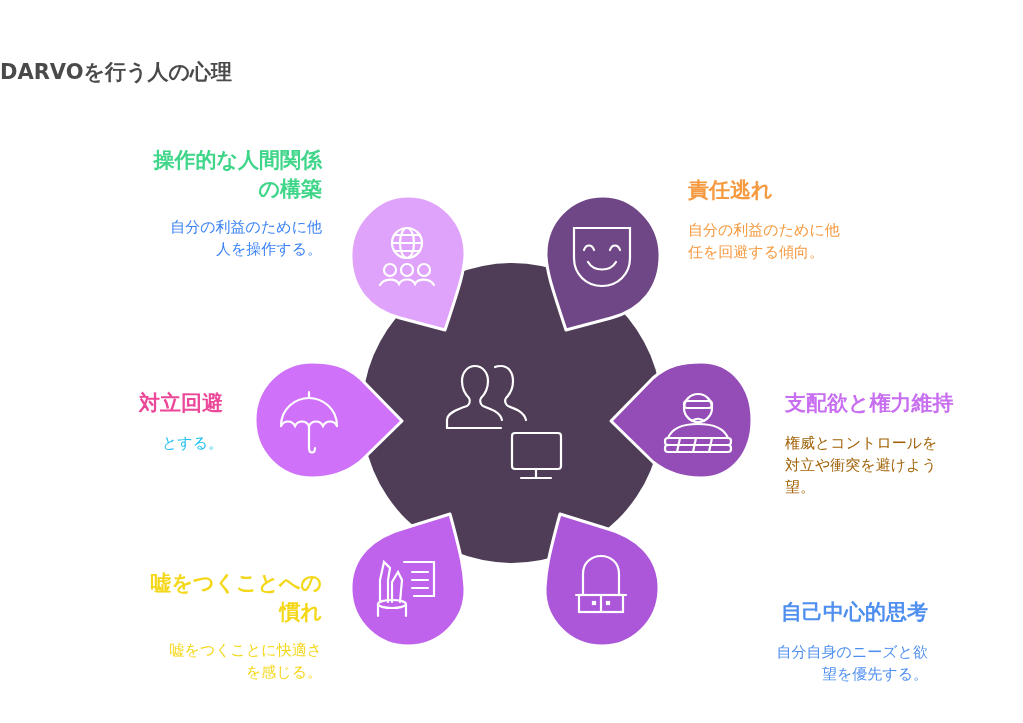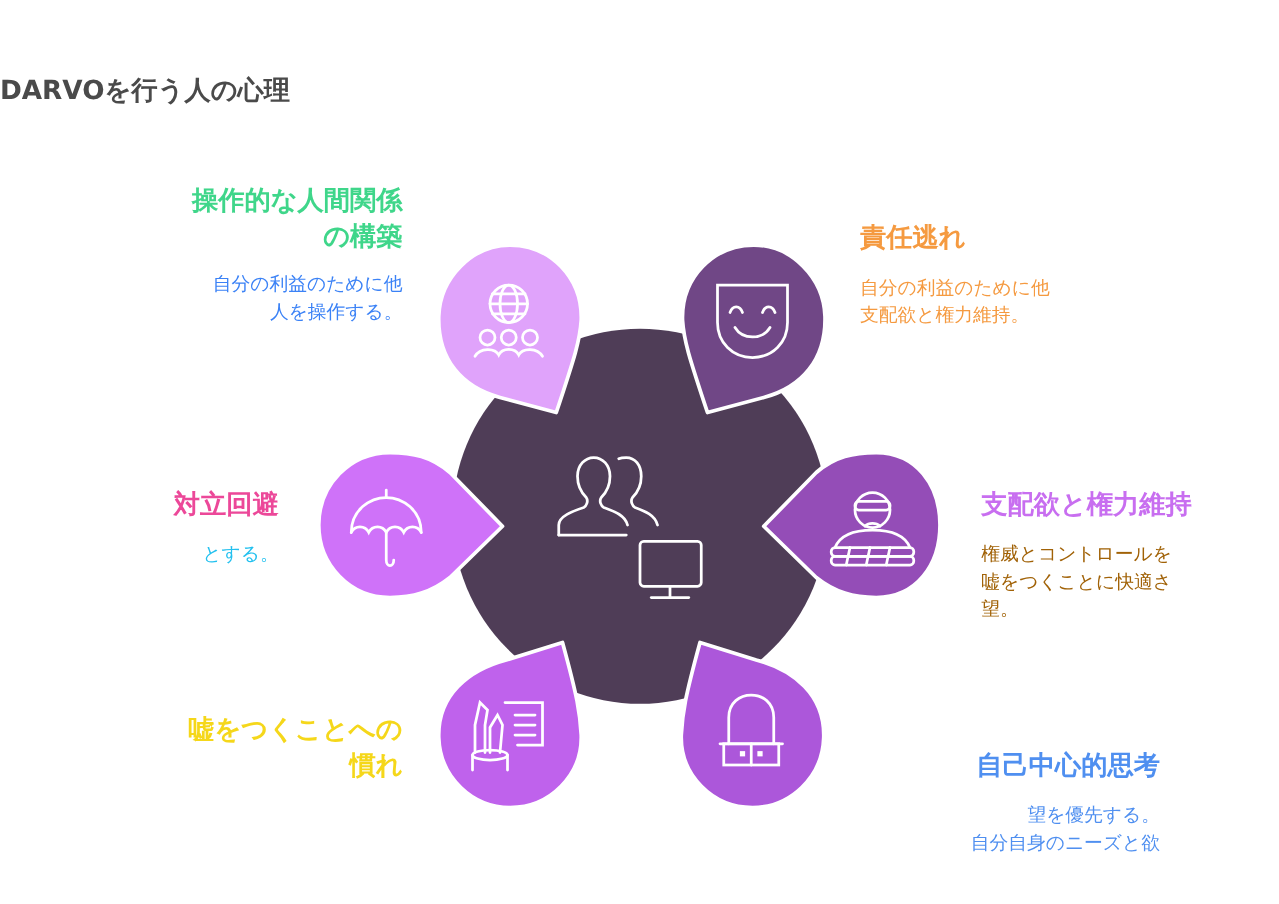--- a/index.html
+++ b/index.html
@@ -116,46 +116,50 @@
   <div class="desc" style="color:#3b82f6; margin-top:12px;">
     <div>自分の利益のために他</div>
     <div>人を操作する。</div>
   </div>
 </div>
 
 <div class="label left-al" style="left:688px; top:148px; width:240px;">
   <div class="head" style="color:#f59a40;">責任逃れ</div>
   <div class="desc" style="color:#f59a40; margin-top:14px;">
     <div>自分の利益のために他</div>
-    <div>支配欲と権力維持。</div>
+    <div>任を回避する傾向。</div>
   </div>
 </div>
 
 <div class="label right-al" style="left:20px; top:361px; width:203px;">
   <div class="head" style="color:#ec4899;">対立回避</div>
   <div class="desc" style="color:#22c0ef; margin-top:14px;">
     <div>とする。</div>
   </div>
 </div>
 
 <div class="label left-al" style="left:785px; top:361px; width:230px;">
   <div class="head" style="color:#c86ef0;">支配欲と権力維持</div>
   <div class="desc" style="color:#a16207; margin-top:14px;">
     <div>権威とコントロールを</div>
-    <div>嘘をつくことに快適さ</div>
+    <div>対立や衝突を避けよう</div>
     <div>望。</div>
   </div>
 </div>
 
 <div class="label right-al" style="left:60px; top:541px; width:262px;">
   <div class="head" style="color:#f5d71a;">
     <div>嘘をつくことへの</div>
     <div>慣れ</div>
   </div>
+  <div class="desc" style="color:#f5d71a; margin-top:12px;">
+    <div>嘘をつくことに快適さ</div>
+    <div>を感じる。</div>
+  </div>
 </div>
 
 <div class="label left-al" style="left:688px; top:570px; width:240px;text-align:right;">
   <div class="head" style="color:#4f8ff0;">自己中心的思考</div>
   <div class="desc" style="color:#4f8ff0; margin-top:14px;">
+    <div>自分自身のニーズと欲</div>
     <div>望を優先する。</div>
-    <div>自分自身のニーズと欲</div>
   </div>
 </div>
 
 </body></html>

